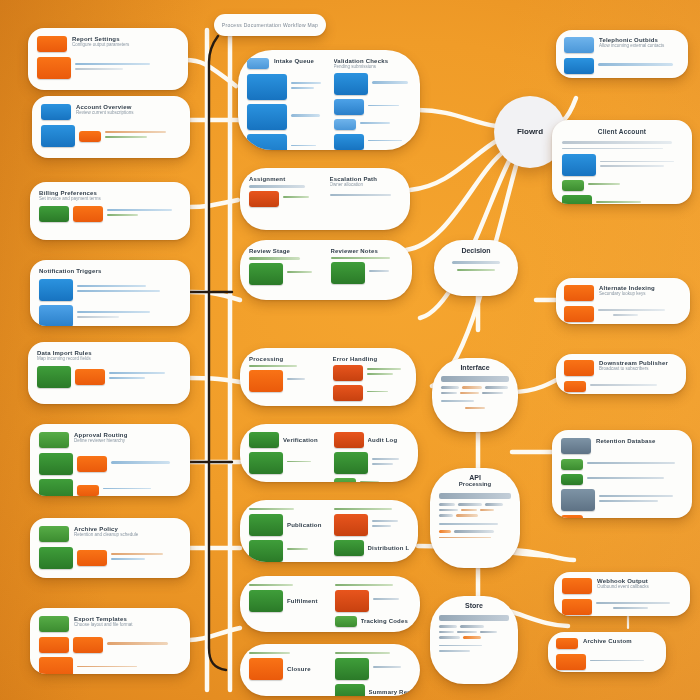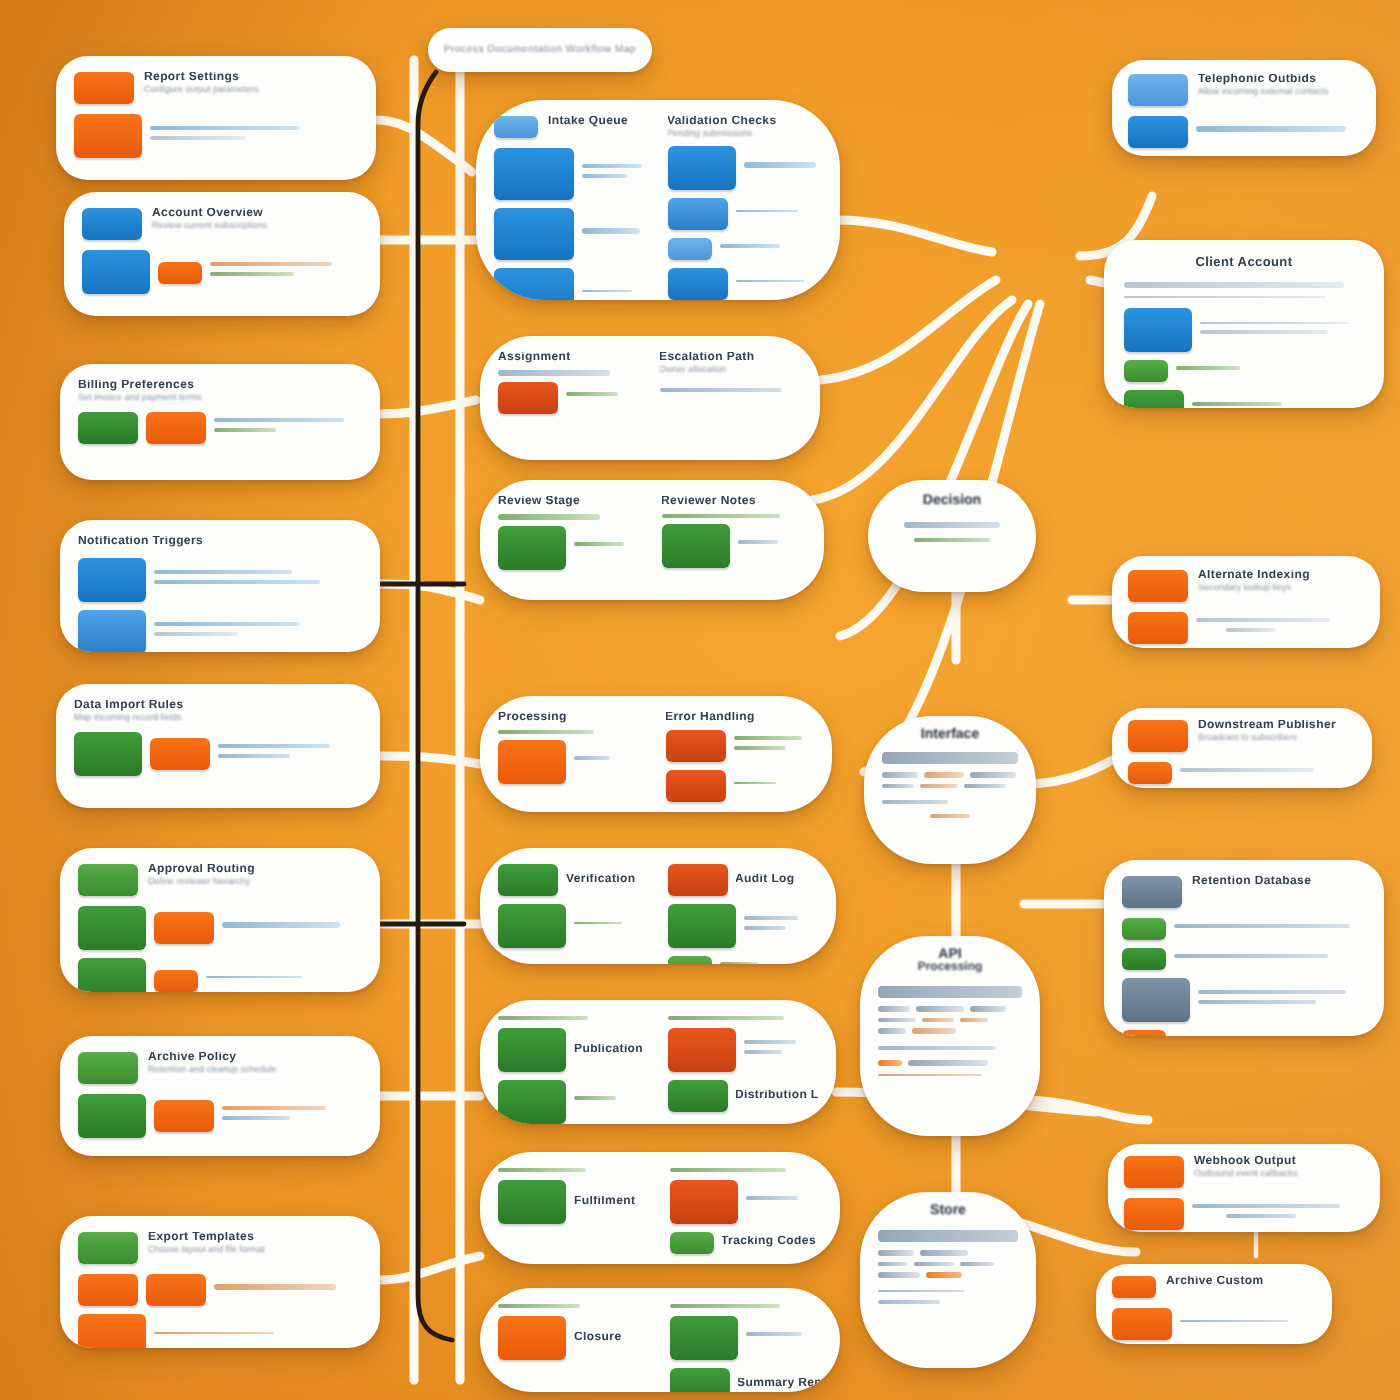--- a/index.html
+++ b/index.html
@@ -120,20 +120,23 @@
       <path d="M218 36 C212 44 209 52 209 62 L209 648 C209 662 214 668 226 670"></path>
       <path d="M190 292 L232 292"></path>
       <path d="M190 462 L232 462"></path>
     </g>
   </svg>
 
   <div class="card pill" style="left:214px;top:14px;width:112px;height:22px;">
     <div class="pillTxt">Process Documentation Workflow Map</div>
   </div>
 
+  <div class="card hub" style="left:494px;top:96px;width:72px;height:72px;">
+    <div class="hubTxt" style="line-height:72px;">Flowrd</div>
+  </div>
 
   <div class="card" style="left:28px;top:28px;width:160px;height:62px;">
     <div class="pad">
       <div class="hdr">
         <div class="chip md or"></div>
         <div class="col">
           <div class="ttl">Report Settings</div>
           <div class="sub">Configure output parameters</div>
         </div>
       </div>

